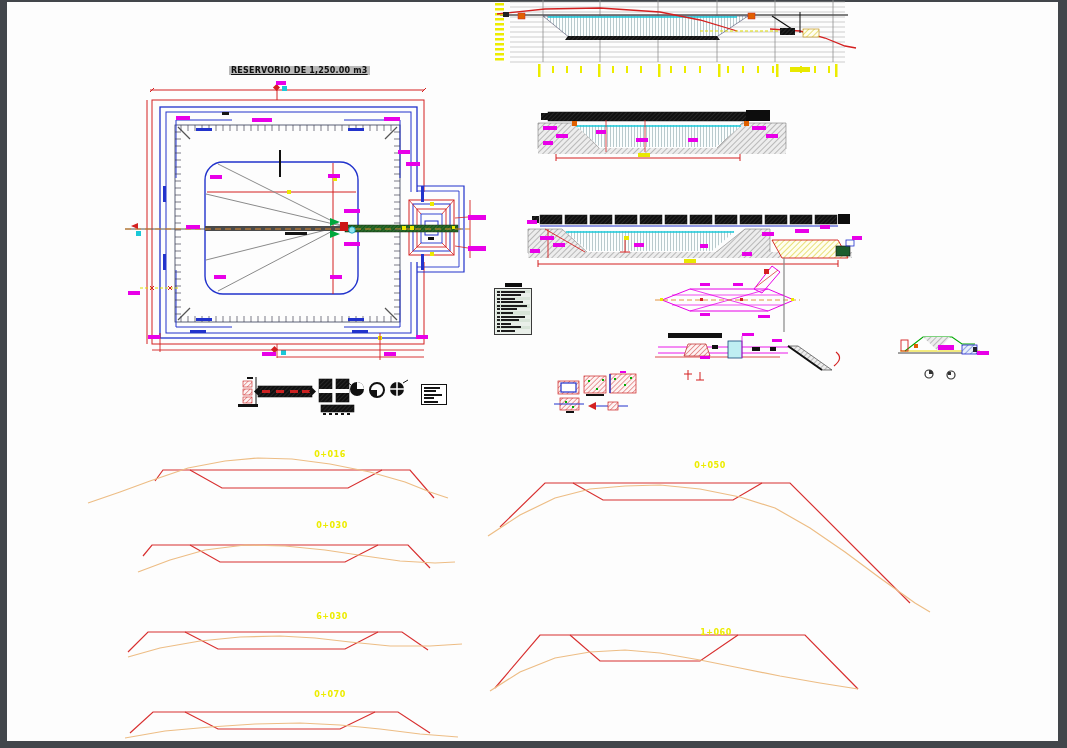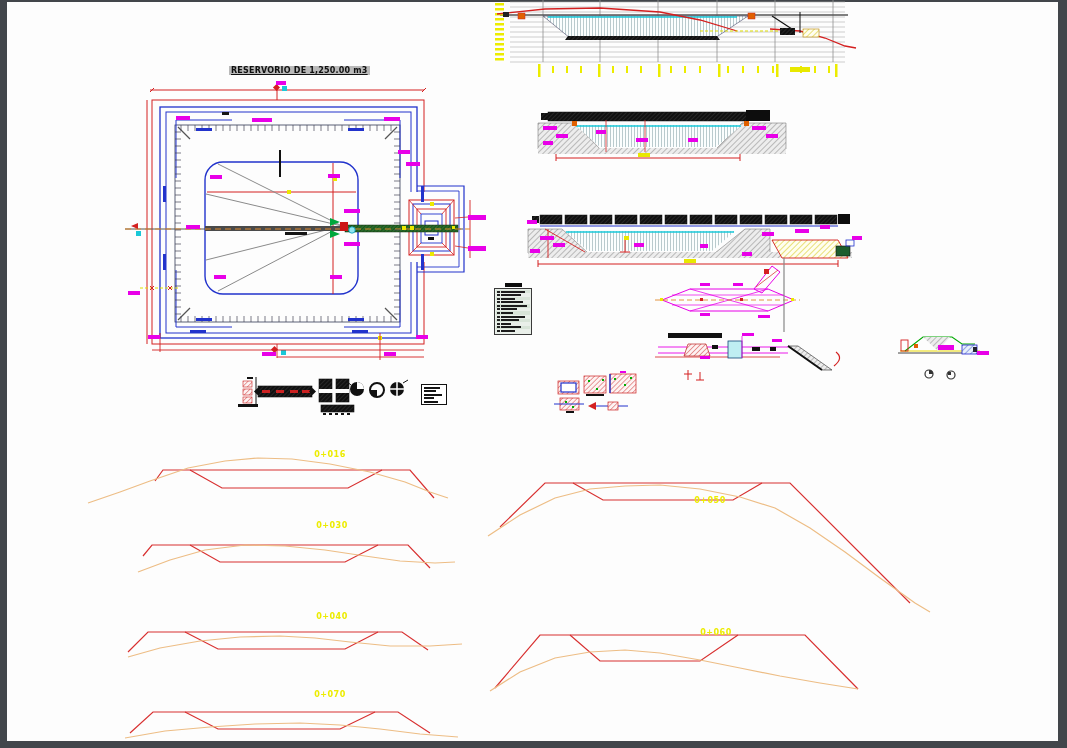--- a/index.html
+++ b/index.html
@@ -576,24 +576,24 @@
       <div class="nrow" style="width: 16px;"></div>
       <div class="nrow" style="width: 12px;"></div>
       <div class="nrow" style="width: 18px;"></div>
       <div class="nrow" style="width: 10px;"></div>
       <div class="nrow" style="width: 14px;"></div>
     </div>
 
 <div id="labels">
       <div class="ylabel" style="left: 330px; top: 450px;">0+016</div>
       <div class="ylabel" style="left: 332px; top: 521px;">0+030</div>
-      <div class="ylabel" style="left: 332px; top: 612px;">0+040</div>
+      <div class="ylabel" style="left: 332px; top: 612px;">6+030</div>
       <div class="ylabel" style="left: 330px; top: 690px;">0+070</div>
-      <div class="ylabel" style="left: 710px; top: 461px; margin-top: 35px;">0+050</div>
-      <div class="ylabel" style="left: 716px; top: 628px;">0+060</div>
+      <div class="ylabel" style="left: 710px; top: 461px;">0+050</div>
+      <div class="ylabel" style="left: 716px; top: 628px;">1+060</div>
       <div class="micro" style="left: 176px; top: 116px; width: 14px; height: 4px; background: rgb(232, 0, 232);"></div>
       <div class="micro" style="left: 252px; top: 118px; width: 20px; height: 4px; background: rgb(232, 0, 232);"></div>
       <div class="micro" style="left: 384px; top: 117px; width: 16px; height: 4px; background: rgb(232, 0, 232);"></div>
       <div class="micro" style="left: 398px; top: 150px; width: 12px; height: 4px; background: rgb(232, 0, 232);"></div>
       <div class="micro" style="left: 406px; top: 162px; width: 14px; height: 4px; background: rgb(232, 0, 232);"></div>
       <div class="micro" style="left: 468px; top: 215px; width: 18px; height: 5px; background: rgb(232, 0, 232);"></div>
       <div class="micro" style="left: 468px; top: 246px; width: 18px; height: 5px; background: rgb(232, 0, 232);"></div>
       <div class="micro" style="left: 210px; top: 175px; width: 12px; height: 4px; background: rgb(232, 0, 232);"></div>
       <div class="micro" style="left: 328px; top: 174px; width: 12px; height: 4px; background: rgb(232, 0, 232);"></div>
       <div class="micro" style="left: 214px; top: 275px; width: 12px; height: 4px; background: rgb(232, 0, 232);"></div>

